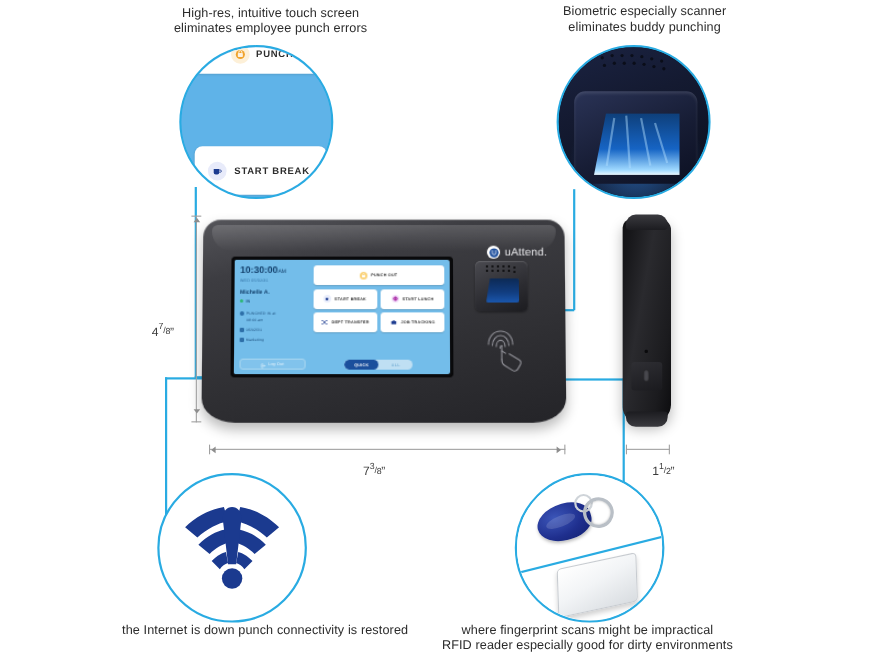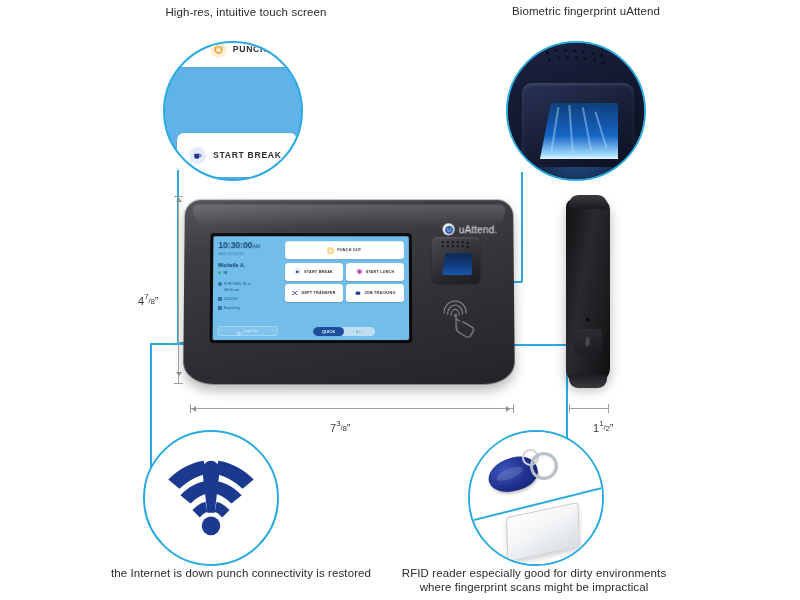--- a/index.html
+++ b/index.html
@@ -275,33 +275,35 @@
   .arrow.left  { border-top:3px solid transparent; border-bottom:3px solid transparent; border-right:4px solid #8d8d8d; }
   .arrow.right { border-top:3px solid transparent; border-bottom:3px solid transparent; border-left:4px solid #8d8d8d; }
 </style>
 </head>
 <body>
 
 <div id="stage">
 
   <div class="caption" id="cap-touch">
     <span class="ln">High-res, intuitive touch screen</span>
+    <span class="ln">eliminates employee punch errors</span>
   </div>
 
   <div class="caption" id="cap-bio">
-    <span class="ln">Biometric fingerprint uAttend</span>
+    <span class="ln">Biometric especially scanner</span>
+    <span class="ln">eliminates buddy punching</span>
   </div>
 
   <div class="caption" id="cap-offline">
     <span class="ln">the Internet is down punch connectivity is restored</span>
   </div>
 
   <div class="caption" id="cap-rfid">
+    <span class="ln">where fingerprint scans might be impractical</span>
     <span class="ln">RFID reader especially good for dirty environments</span>
-    <span class="ln">where fingerprint scans might be impractical</span>
   </div>
 
   <div class="conn v" style="left:177px; top:170px; height:173px;"></div>
   <div class="conn h" style="left:177px; top:342px; width:49px;"></div>
 
   <div class="conn v" style="left:521px; top:172px; height:110px;"></div>
   <div class="conn h" style="left:489px; top:281px; width:33px;"></div>
 
   <div class="conn h" style="left:150px; top:343px; width:78px;"></div>
   <div class="conn v" style="left:150px; top:343px; height:136px;"></div>

